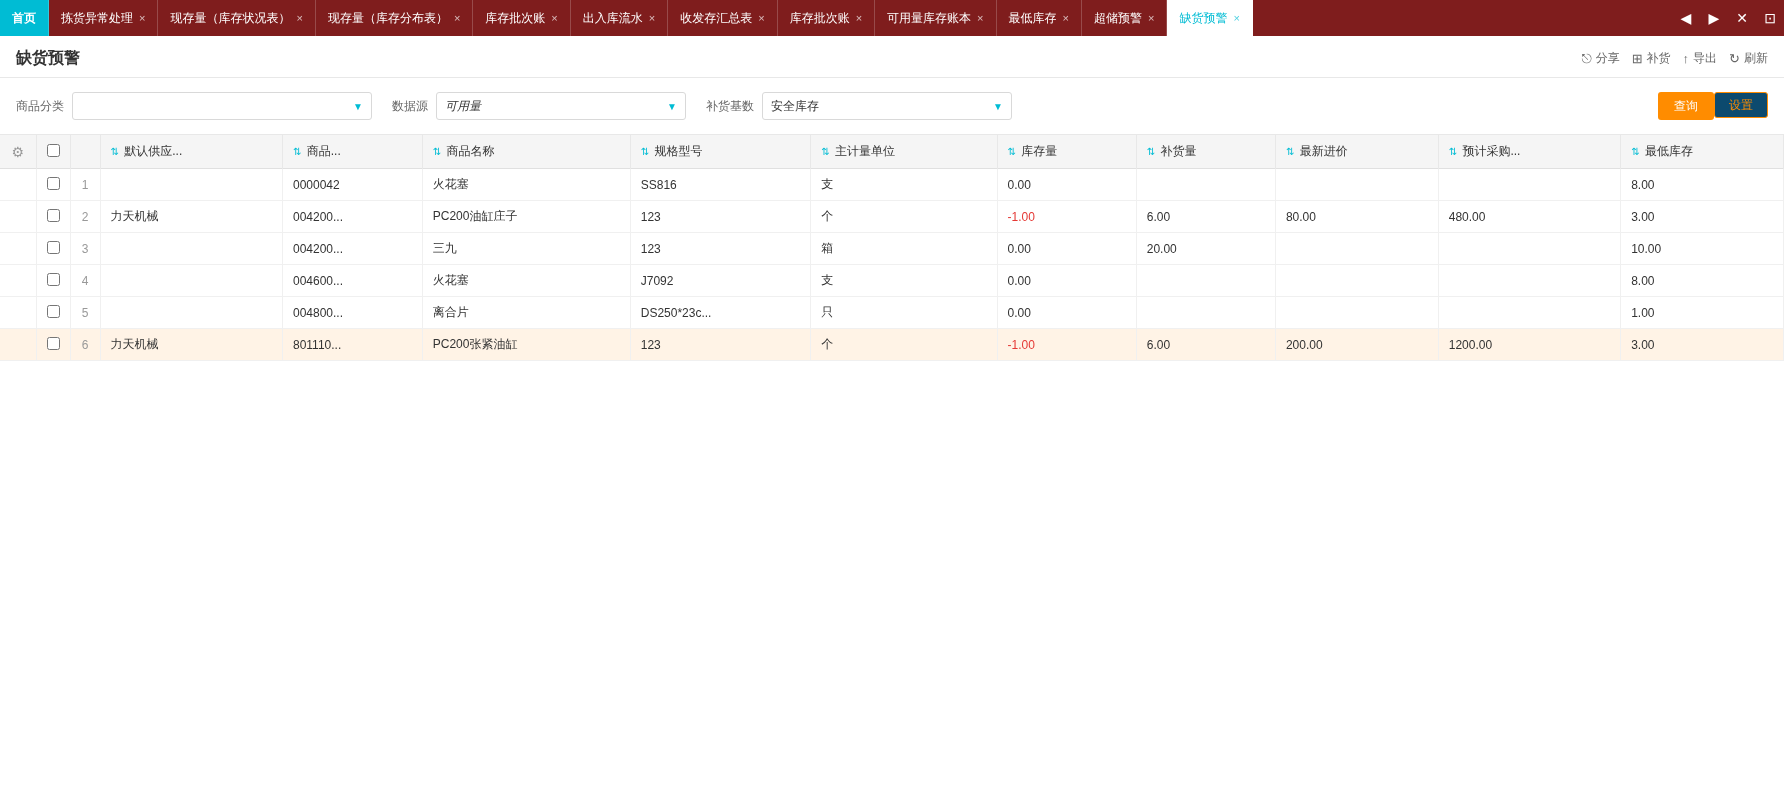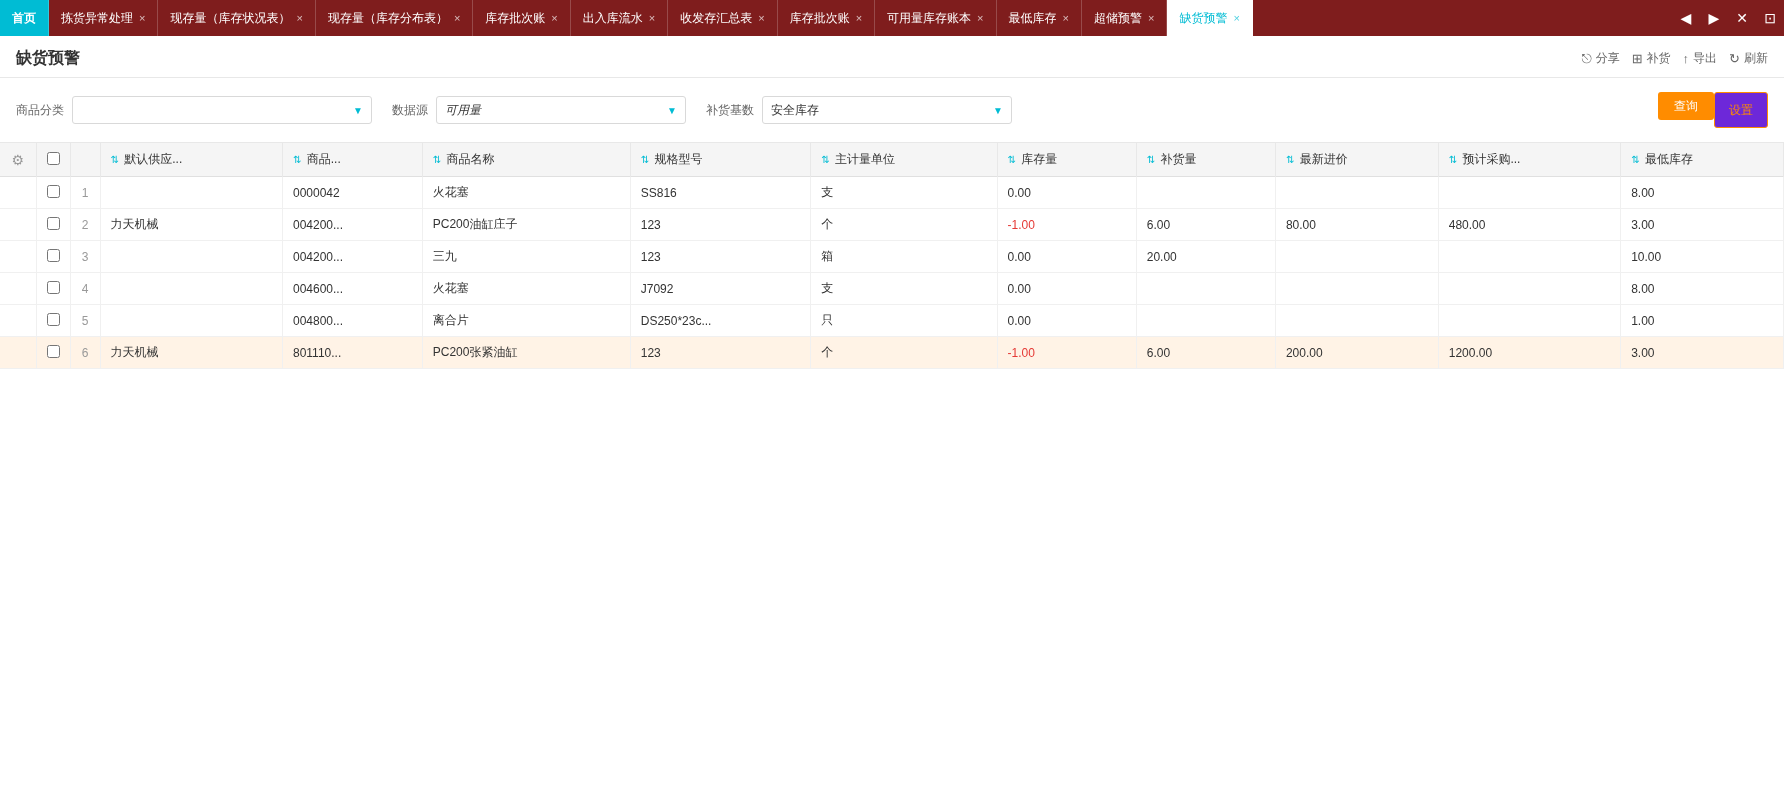--- a/index.html
+++ b/index.html
@@ -138,28 +138,28 @@
       background: #ff8c00;
       color: #fff;
       border: none;
       border-radius: 3px;
       padding: 5px 16px;
       cursor: pointer;
       font-size: 12px;
       height: 28px;
     }
     .btn-settings {
-      background: #6d28d9;
+      background: #0c4a6e;
       color: #ff8c00;
       border: 1px solid #ff8c00;
       border-radius: 3px;
       padding: 4px 14px;
       cursor: pointer;
       font-size: 12px;
-      height: 36px;
+      height: 26px;
     }
 
     
     .table-container {
       padding: 0;
       overflow-x: auto;
     }
     table {
       width: 100%;
       border-collapse: collapse;

